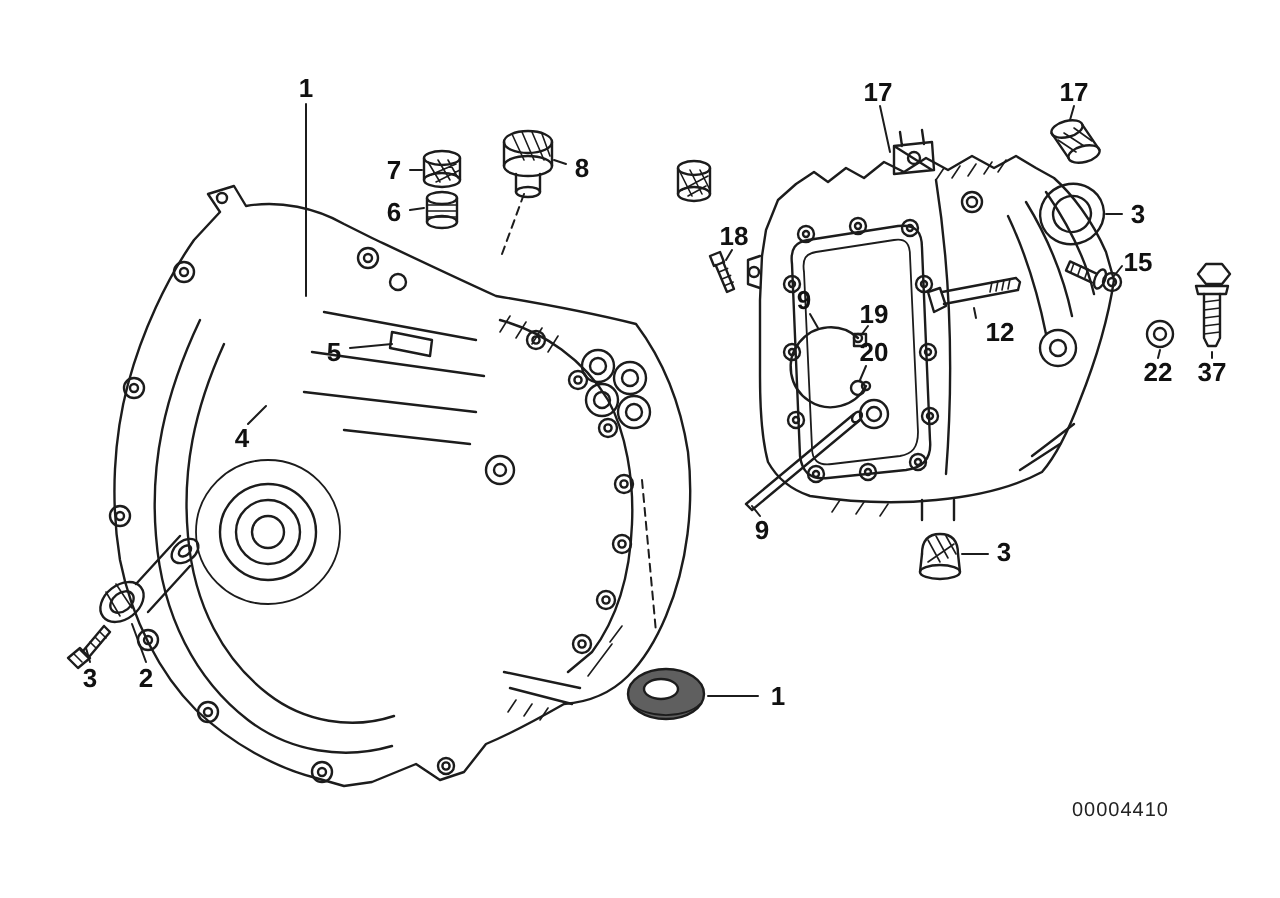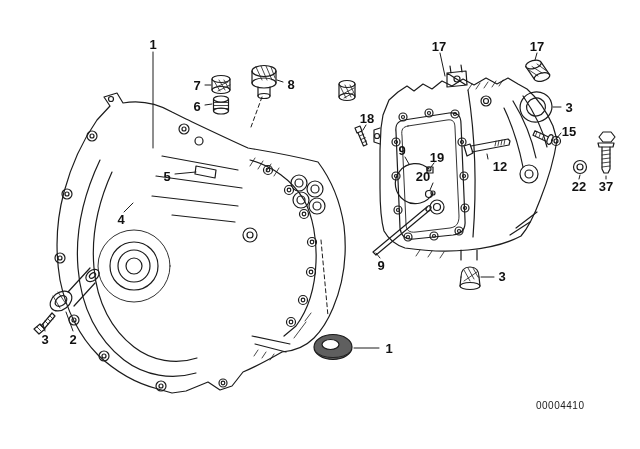--- a/index.html
+++ b/index.html
@@ -348,20 +348,20 @@
   <div class="callout" style="left:389px;top:348px">1</div>
   <div class="callout" style="left:439px;top:46px">17</div>
   <div class="callout" style="left:500px;top:166px">12</div>
   <div class="callout" style="left:569px;top:107px">3</div>
   <div class="callout" style="left:537px;top:46px">17</div>
   <div class="callout" style="left:569px;top:131px">15</div>
   <div class="callout" style="left:502px;top:276px">3</div>
   <div class="callout" style="left:402px;top:150px">9</div>
   <div class="callout" style="left:437px;top:157px">19</div>
   <div class="callout" style="left:367px;top:118px">18</div>
-  <div class="callout" style="left:423px;top:176px">20</div>
+  <div class="callout" style="left:437px;top:176px">20</div>
   <div class="callout" style="left:606px;top:186px">37</div>
   <div class="callout" style="left:579px;top:186px">22</div>
 </div>
 
 <div class="watermark" style="left:536px;top:400px">00004410</div>
 
 </div>
 
 </body></html>

